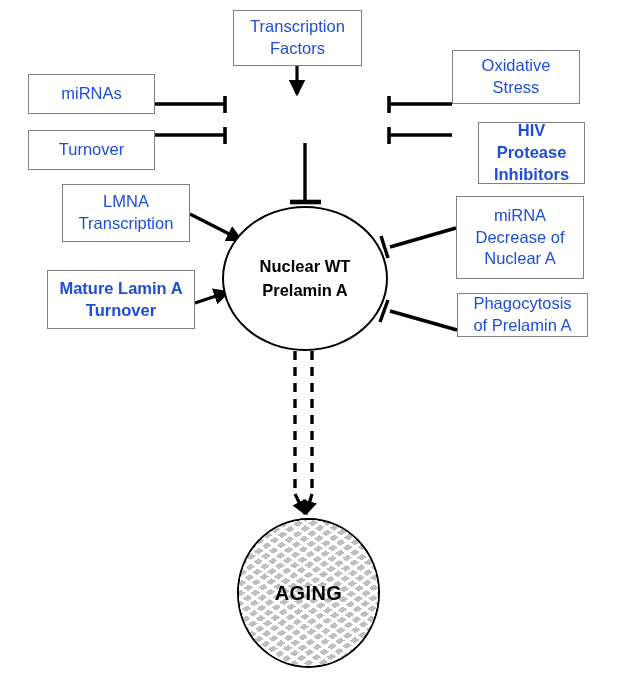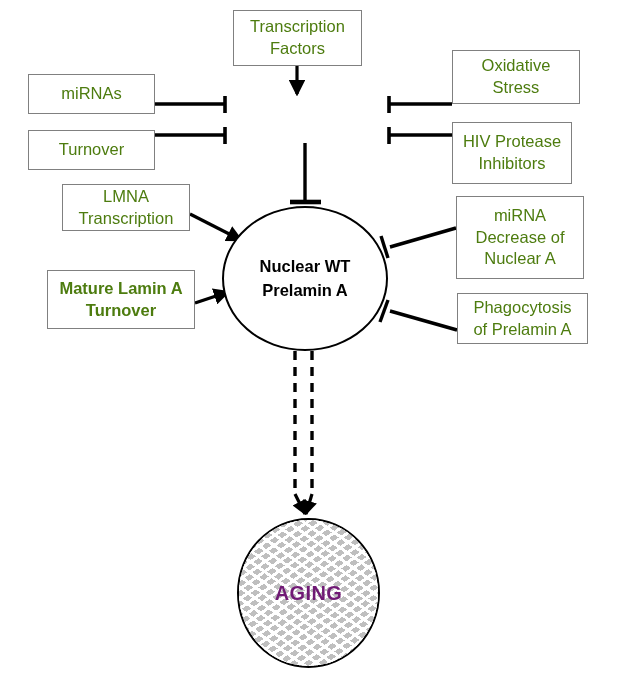--- a/index.html
+++ b/index.html
@@ -35,21 +35,21 @@
     display: flex;
     align-items: center;
     justify-content: center;
     text-align: center;
     z-index: 4;
   }
   .node-box .node-label {
     display: block;
     font-size: 16.5px;
     line-height: 1.32;
-    color: #4d7c0f;
+    color: #1d4ed8;
     white-space: pre-line;
     padding: 0 5px;
   }
   .node-box.emphasis {
     border: 1.8px solid #6e6e6e;
   }
   .node-box.emphasis .node-label {
     font-weight: bold;
     font-size: 21px;
     letter-spacing: 0.2px;
@@ -102,21 +102,21 @@
         #ffffff 6px,
         #ffffff 9px);
     z-index: 0;
   }
   .aging-node .node-label {
     position: relative;
     z-index: 1;
     font-weight: bold;
     font-size: 20px;
     letter-spacing: 0.4px;
-    color: #701a75;
+    color: #000000;
   }
 </style>
 </head>
 <body>
 
 <div id="diagram-root">
 
   <svg id="diagram-svg" viewBox="0 0 618 700" xmlns="http://www.w3.org/2000/svg">
     <defs>
       <marker id="solid-arrow" viewBox="0 0 10 10" refX="8.5" refY="5" markerWidth="5.2" markerHeight="5.2" orient="auto-start-reverse">
@@ -196,42 +196,42 @@
 
   <div class="node-box" style="left:28px; top:130px; width:127px; height:40px;">
     <span class="node-label">Turnover</span>
   </div>
 
   <div class="node-box" style="left:452px; top:50px; width:128px; height:54px;">
     <span class="node-label">Oxidative
 Stress</span>
   </div>
 
-  <div class="node-box" style="left:452px; top:122px; width:120px; height:62px;">
+  <div class="node-box" style="left:478px; top:122px; width:107px; height:62px;font-weight:bold;">
     <span class="node-label">HIV Protease
 Inhibitors</span>
   </div>
 
-  <div class="node-box" style="left:62px; top:184px; width:128px; height:47px;">
+  <div class="node-box" style="left:62px; top:184px; width:128px; height:58px;">
     <span class="node-label">LMNA
 Transcription</span>
   </div>
 
   <div class="node-box" style="left:47px; top:270px; width:148px; height:59px;font-weight:bold;">
     <span class="node-label">Mature Lamin A
 Turnover</span>
   </div>
 
   <div class="node-box" style="left:456px; top:196px; width:128px; height:83px;">
     <span class="node-label">miRNA
 Decrease of
 Nuclear A</span>
   </div>
 
-  <div class="node-box" style="left:457px; top:293px; width:131px; height:51px;">
+  <div class="node-box" style="left:457px; top:293px; width:131px; height:44px;">
     <span class="node-label">Phagocytosis
 of Prelamin A</span>
   </div>
 
   <div class="circle-node" style="left:222px; top:206px; width:166px; height:145px;">
     <span class="node-label">Nuclear WT
 Prelamin A</span>
   </div>
 
   <div class="aging-node" style="left:237px; top:518px; width:143px; height:150px;">

